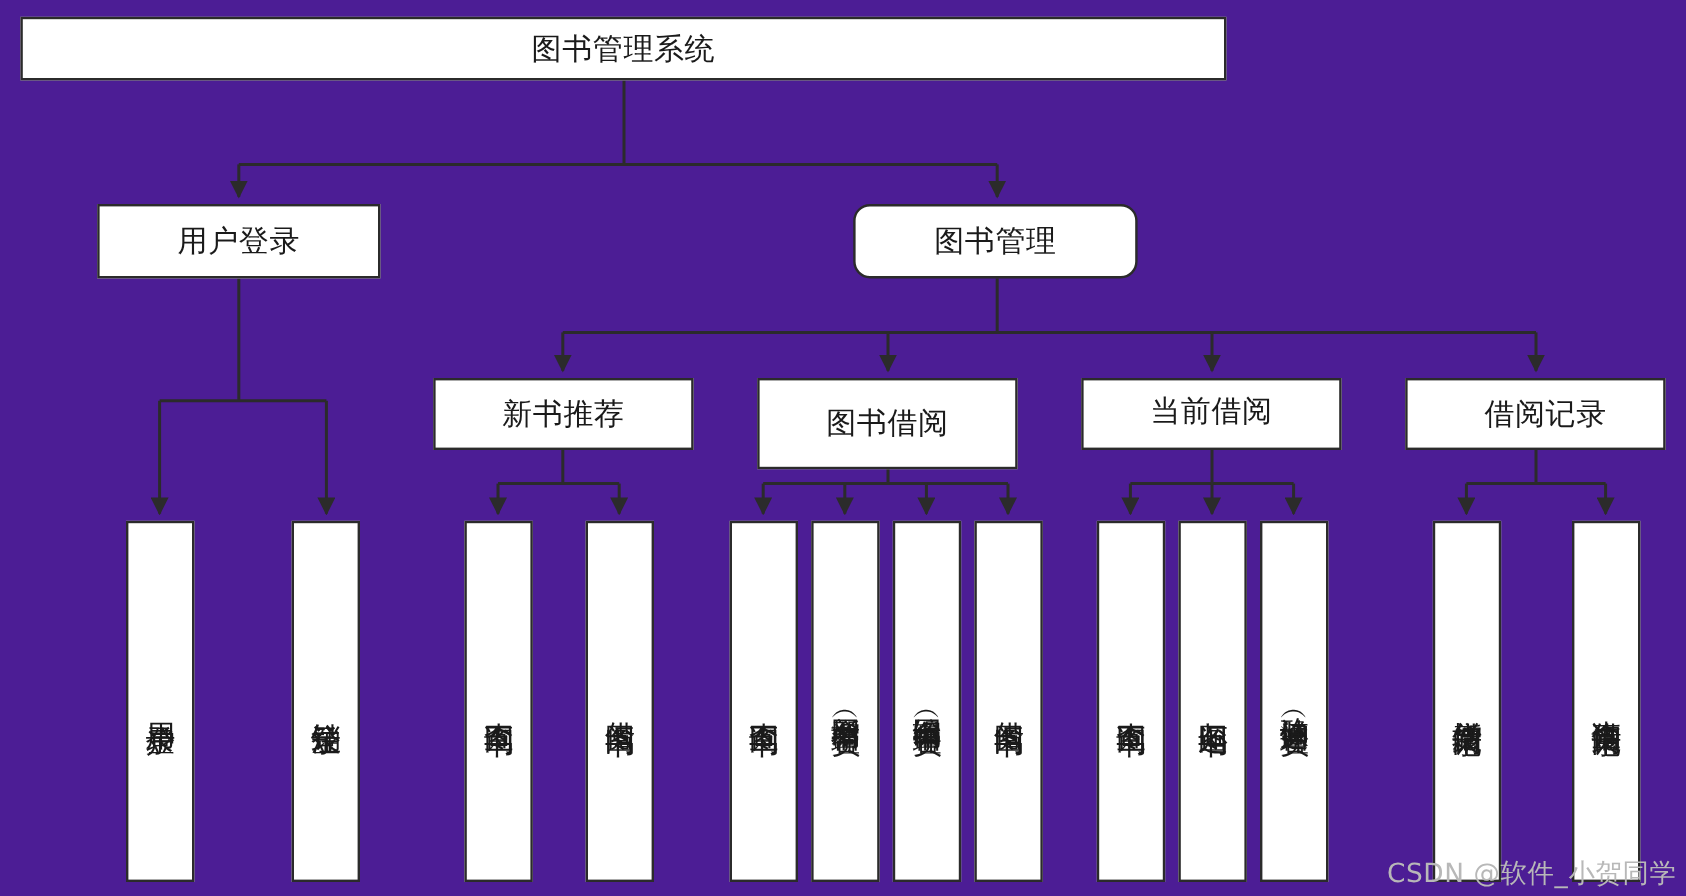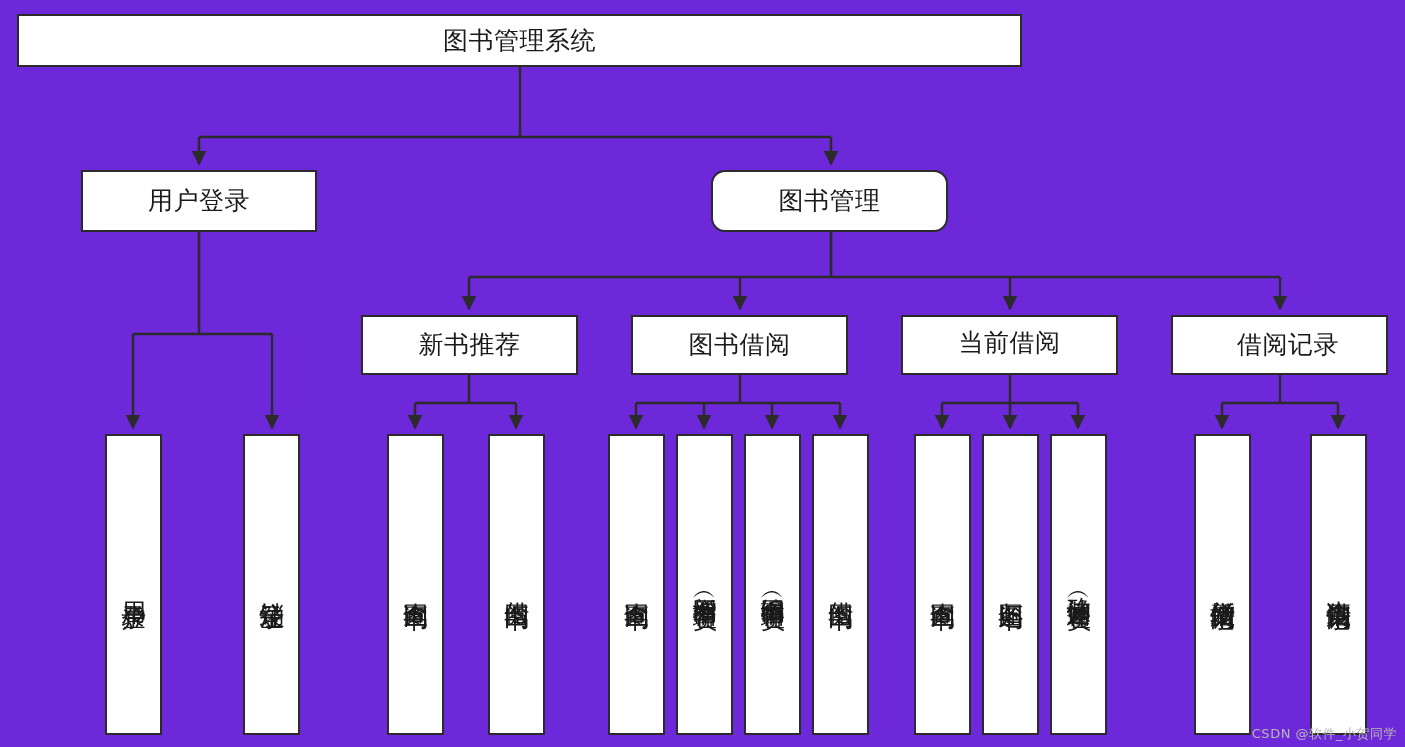--- a/index.html
+++ b/index.html
@@ -7,21 +7,21 @@
     padding: 0;
     background: #ffffff;
   }
   body {
     font-family: "DejaVu Sans", "Liberation Sans", sans-serif;
   }
   #canvas {
     position: relative;
     width: 1405px;
     height: 747px;
-    background: #6d28d9;
+    background: #4c1d95;
     overflow: hidden;
   }
   #edges {
     position: absolute;
     left: 0;
     top: 0;
     width: 1405px;
     height: 747px;
     pointer-events: none;
   }
@@ -58,21 +58,21 @@
     white-space: nowrap;
     text-align: center;
   }
   .node.leaf.tall .vtext {
     font-size: 24px;
   }
   #watermark {
     position: absolute;
     right: 8px;
     bottom: 4px;
-    font-size: 13px;
+    font-size: 22px;
     color: #b8b8b8;
     letter-spacing: 0.5px;
     white-space: nowrap;
     pointer-events: none;
   }
 </style>
 </head>
 <body>
 
 <div id="canvas">
@@ -134,21 +134,21 @@
   <div class="node horiz" style="left:81px; top:170px; width:236px; height:62px;">
     <span>用户登录</span>
   </div>
   <div class="node horiz" style="left:711px; top:170px; width:237px; height:62px;border-radius:14px;">
     <span>图书管理</span>
   </div>
 
   <div class="node horiz" style="left:361px; top:315px; width:217px; height:60px;">
     <span>新书推荐</span>
   </div>
-  <div class="node horiz" style="left:631px; top:315px; width:217px; height:60px;align-items:center;">
+  <div class="node horiz" style="left:631px; top:315px; width:217px; height:76px;align-items:center;">
     <span>图书借阅</span>
   </div>
   <div class="node horiz" style="left:901px; top:315px; width:217px; height:60px;font-family:Liberation Mono, monospace;">
     <span>当前借阅</span>
   </div>
   <div class="node horiz" style="left:1171px; top:315px; width:217px; height:60px;padding-left:17px;">
     <span>借阅记录</span>
   </div>
 
   <div class="node leaf" style="left:105px; top:434px; width:57px; height:301px;">

